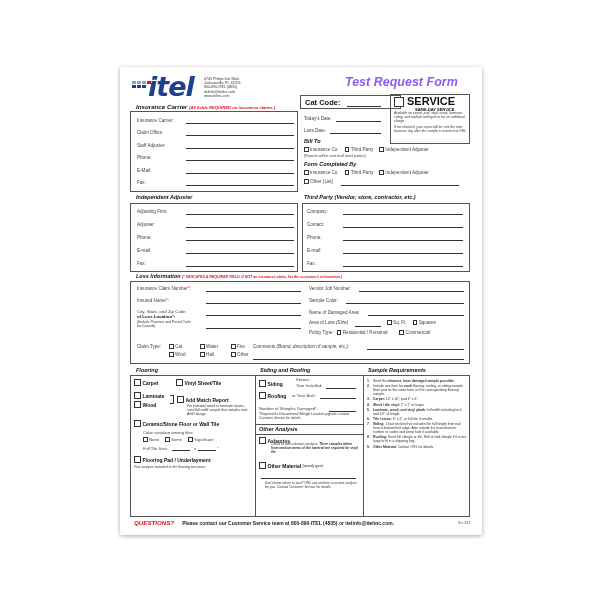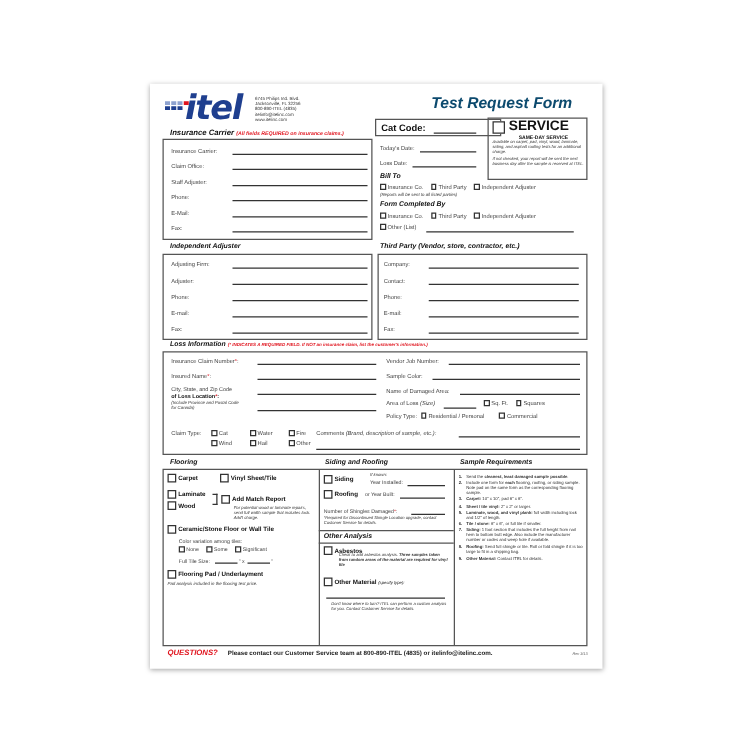--- a/index.html
+++ b/index.html
@@ -42,21 +42,21 @@
     <div class="abs" style="left:16px;top:-6px;font-size:27px;font-weight:bold;font-style:italic;color:#1f3f8f;letter-spacing:-1px;font-family:'DejaVu Sans',sans-serif;">itel</div>
   </div>
   <div class="abs" style="left:84px;top:10px;font-size:3.6px;line-height:4.2px;color:#333;">
     <div>6745 Philips Ind. Blvd.</div>
     <div>Jacksonville, FL 32256</div>
     <div>800-890-ITEL (4835)</div>
     <div>itelinfo@itelinc.com</div>
     <div>www.itelinc.com</div>
   </div>
 
-  <div class="abs" style="left:225px;top:8px;font-size:12.5px;font-weight:bold;font-style:italic;color:#0c4a6e;white-space:nowrap;">Test Request Form</div>
+  <div class="abs" style="left:225px;top:8px;font-size:12.5px;font-weight:bold;font-style:italic;color:#8b5cf6;white-space:nowrap;">Test Request Form</div>
 
   <div class="sec" style="left:16px;top:36px;">
     <span>Insurance Carrier</span>
     <span class="red">(All fields REQUIRED on insurance claims.)</span>
   </div>
   <div class="box" style="left:10px;top:44px;width:168px;height:81px;">
     <div class="lbl abs" style="left:6px;top:6px">Insurance Carrier:</div>
     <div class="line" style="left:55px;top:11px;width:108px"></div>
     <div class="lbl abs" style="left:6px;top:18px">Claim Office:</div>
     <div class="line" style="left:55px;top:23px;width:108px"></div>

